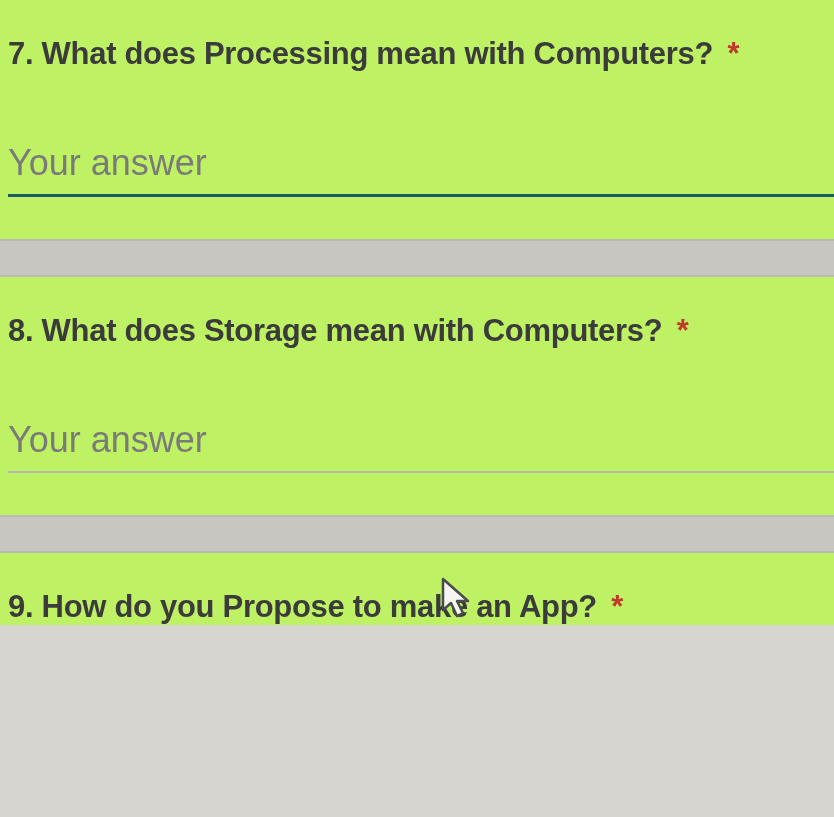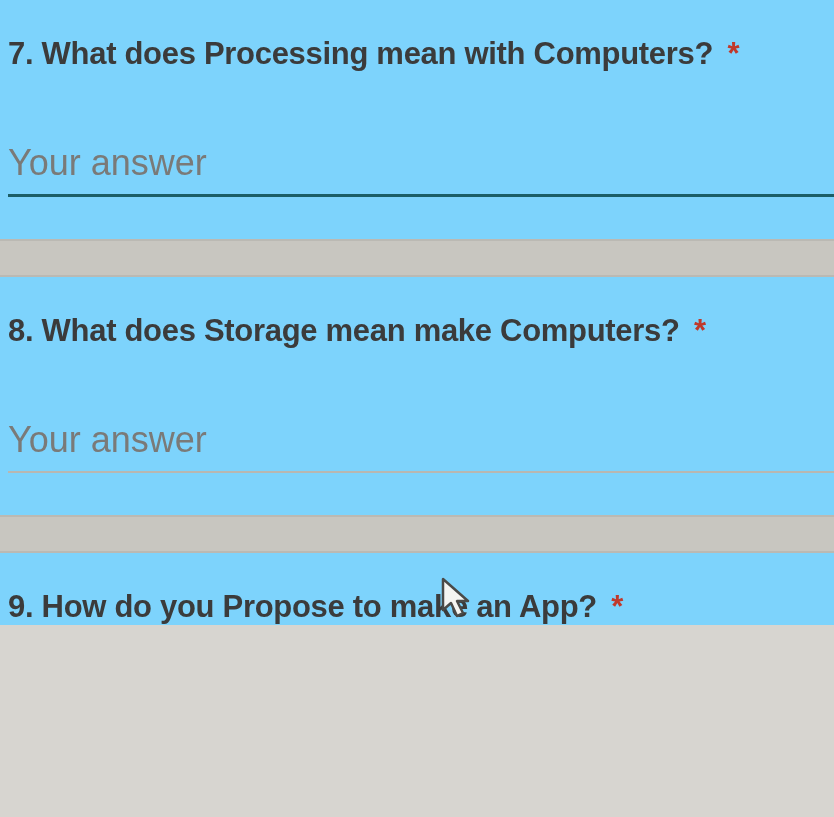--- a/index.html
+++ b/index.html
@@ -3,21 +3,21 @@
 <meta charset="utf-8">
 <style>
   * { box-sizing: border-box; margin: 0; padding: 0; }
   html, body { width: 834px; height: 817px; overflow: hidden; }
   body {
     background: #d7d5d0;
     font-family: Arial, Helvetica, sans-serif;
     color: #3a3a3a;
   }
   .card {
-    background: #7dd3fc;
+    background: #bef264;
     padding: 36px 0 42px 8px;
   }
   .gap {
     height: 38px;
     background: #c8c6c0;
     border-top: 2px solid #bbb9b3;
     border-bottom: 2px solid #bbb9b3;
   }
   .q-title {
     font-size: 31px;
@@ -57,21 +57,21 @@
     <span class="req">*</span>
   </div>
   <input type="text" class="answer-field underline-active" placeholder="Your answer" style="">
 </div>
 
 <div class="gap"></div>
 
 <div class="card">
   <div class="q-title">
     <span>8.</span>
-    <span>What does Storage mean make Computers?</span>
+    <span>What does Storage mean with Computers?</span>
     <span class="req">*</span>
   </div>
   <input type="text" class="answer-field underline-idle" placeholder="Your answer" style="">
 </div>
 
 <div class="gap"></div>
 
 <div class="card card-last">
   <div class="q-title" style="margin-bottom:0;">
     <span>9.</span>

